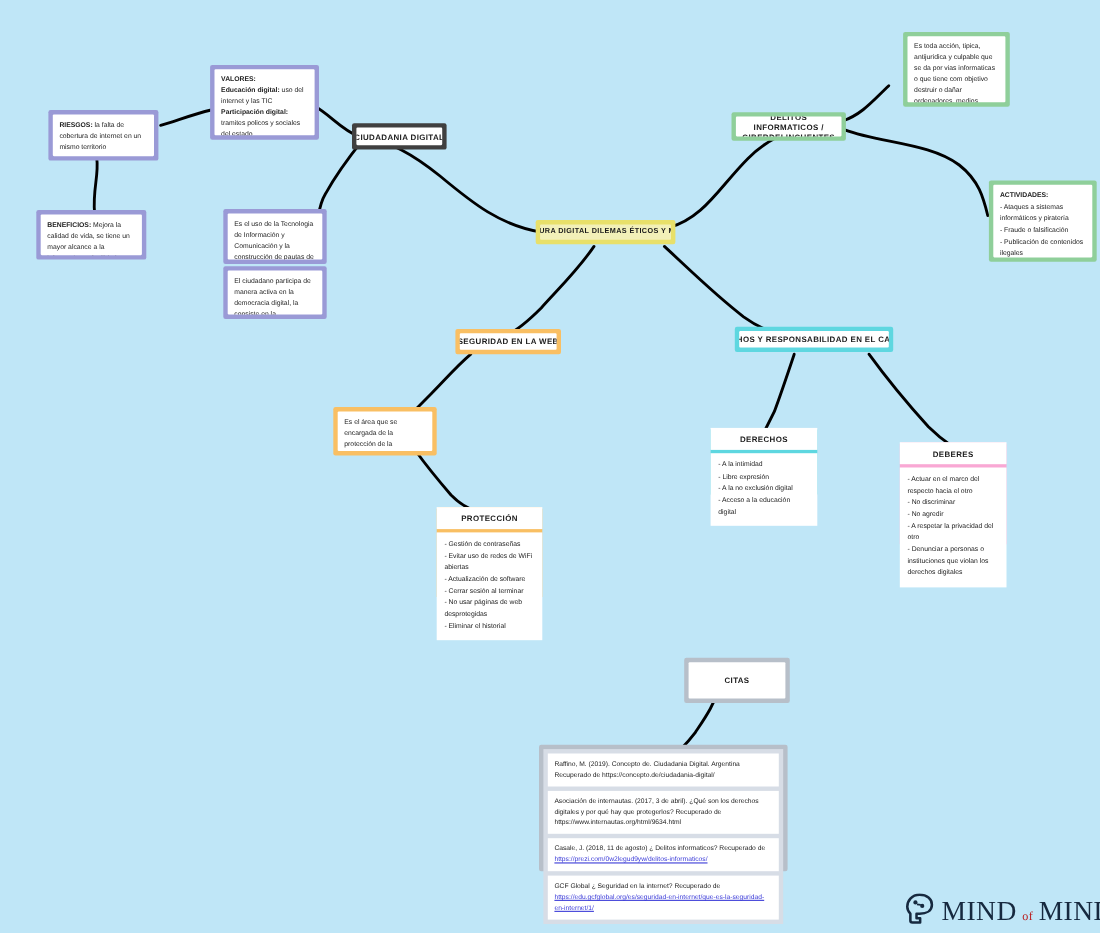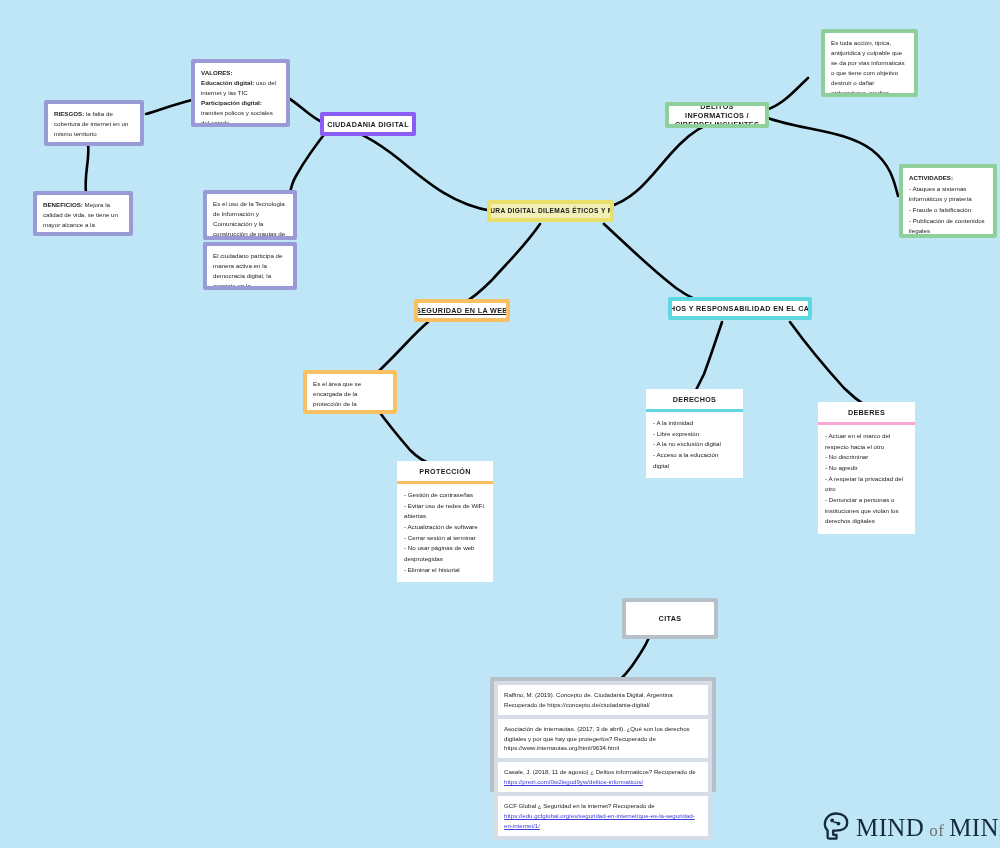--- a/index.html
+++ b/index.html
@@ -110,22 +110,22 @@
     display: flex; align-items: center; gap: 7px;
   }
   .logo-text {
     font-family: "Liberation Serif", serif;
     font-size: 25px;
     color: #16293f;
     letter-spacing: 0.4px;
     white-space: nowrap;
   }
   .logo-text .of {
-    font-size: 17px;
-    color: #737373;
+    font-size: 11px;
+    color: #b91c1c;
   }
 </style>
 </head>
 <body>
 
 <div id="canvas">
 
   <svg class="links" viewBox="0 0 1000 848">
     <g fill="none" stroke="#000000" stroke-width="2.6" stroke-linecap="round">
 
@@ -154,21 +154,21 @@
       <path d="M604,224 C630,248 650,268 676,288 C690,298 700,302 710,304"></path>
 
       <path d="M722,322 C716,340 710,358 704,374 C700,382 698,386 696,390"></path>
 
       <path d="M790,322 C806,344 824,366 844,388 C854,398 860,402 866,406"></path>
 
       <path d="M656,620 C650,640 640,654 632,666 C626,674 622,678 618,682"></path>
     </g>
   </svg>
 
-  <div class="node frame title-node" style="left:320px; top:112px; width:96px; height:24px; background:#8b5cf6;">
+  <div class="node frame title-node" style="left:320px; top:112px; width:86px; height:24px; background:#404040;">
     <div class="inner">
       <span class="title-txt">CIUDADANIA DIGITAL</span>
     </div>
   </div>
 
   <div class="node frame" style="left:191px; top:59px; width:99px; height:68px; background:#9a9ad6;">
     <div class="inner">
       <div class="body-txt">
         <div><b>VALORES:</b></div>
         <div><b>Educación digital:</b><span> uso del internet y las TIC</span></div>
@@ -227,21 +227,21 @@
     <div class="inner">
       <div class="list-txt">
         <div><b>ACTIVIDADES:</b></div>
         <div>- Ataques a sistemas informáticos y piratería</div>
         <div>- Fraude o falsificación</div>
         <div>- Publicación de contenidos ilegales</div>
       </div>
     </div>
   </div>
 
-  <div class="node frame title-node" style="left:414px; top:299px; width:96px; height:23px; background:#f9bf63;text-decoration:underline;">
+  <div class="node frame title-node" style="left:414px; top:299px; width:96px; height:23px; background:#f9bf63;">
     <div class="inner">
       <span class="title-txt">SEGURIDAD EN LA WEB</span>
     </div>
   </div>
 
   <div class="node frame" style="left:303px; top:370px; width:94px; height:44px; background:#f9bf63;">
     <div class="inner">
       <div class="body-txt">Es el área que se encargada de la protección de la infraestructura computacional, de la información contenida y circulante.</div>
     </div>
   </div>

